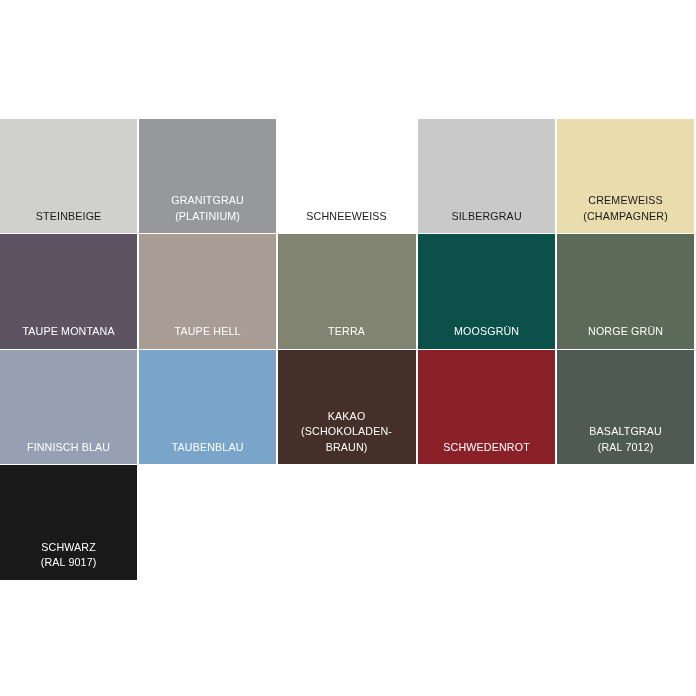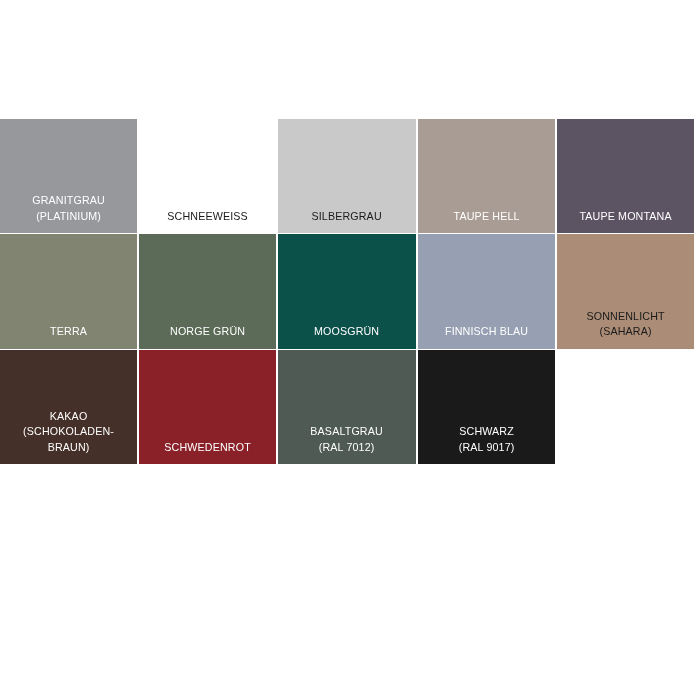--- a/index.html
+++ b/index.html
@@ -90,60 +90,68 @@
 </head>
 <body>
 
 <div id="palette-root">
 
   <div id="top-spacer"></div>
 
   <div id="swatch-grid">
 
       <div class="swatch">
+        <div class="swatch-fill" style="background: rgb(208, 208, 205);"></div>
+        <div class="swatch-label" style="color: rgb(26, 26, 26);">STEINBEIGE</div>
+      </div>
+      <div class="swatch">
         <div class="swatch-fill" style="background: rgb(151, 152, 156);"></div>
         <div class="swatch-label" style="color: rgb(255, 255, 255);">GRANITGRAU
 (PLATINIUM)</div>
       </div>
       <div class="swatch">
         <div class="swatch-fill" style="background: rgb(255, 255, 255);"></div>
         <div class="swatch-label" style="color: rgb(26, 26, 26);">SCHNEEWEISS</div>
       </div>
       <div class="swatch">
         <div class="swatch-fill" style="background: rgb(200, 201, 200);"></div>
         <div class="swatch-label" style="color: rgb(26, 26, 26);">SILBERGRAU</div>
       </div>
       <div class="swatch">
-        <div class="swatch-fill" style="background: rgb(168, 156, 148);"></div>
-        <div class="swatch-label" style="color: rgb(255, 255, 255);">TAUPE HELL</div>
+        <div class="swatch-fill" style="background: rgb(233, 220, 173);"></div>
+        <div class="swatch-label" style="color: rgb(26, 26, 26);">CREMEWEISS
+(CHAMPAGNER)</div>
       </div>
       <div class="swatch">
         <div class="swatch-fill" style="background: rgb(93, 84, 99);"></div>
         <div class="swatch-label" style="color: rgb(255, 255, 255);">TAUPE MONTANA</div>
       </div>
       <div class="swatch">
+        <div class="swatch-fill" style="background: rgb(168, 156, 148);"></div>
+        <div class="swatch-label" style="color: rgb(255, 255, 255);">TAUPE HELL</div>
+      </div>
+      <div class="swatch">
         <div class="swatch-fill" style="background: rgb(130, 132, 114);"></div>
         <div class="swatch-label" style="color: rgb(255, 255, 255);">TERRA</div>
+      </div>
+      <div class="swatch">
+        <div class="swatch-fill" style="background: rgb(11, 81, 73);"></div>
+        <div class="swatch-label" style="color: rgb(255, 255, 255);">MOOSGRÜN</div>
       </div>
       <div class="swatch">
         <div class="swatch-fill" style="background: rgb(92, 107, 87);"></div>
         <div class="swatch-label" style="color: rgb(255, 255, 255);">NORGE GRÜN</div>
       </div>
       <div class="swatch">
-        <div class="swatch-fill" style="background: rgb(11, 81, 73);"></div>
-        <div class="swatch-label" style="color: rgb(255, 255, 255);">MOOSGRÜN</div>
-      </div>
-      <div class="swatch">
         <div class="swatch-fill" style="background: rgb(151, 160, 178);"></div>
         <div class="swatch-label" style="color: rgb(255, 255, 255);">FINNISCH BLAU</div>
       </div>
       <div class="swatch">
-        <div class="swatch-fill" style="background: rgb(171, 140, 118);"></div>
-        <div class="swatch-label" style="color: rgb(26, 26, 26);">SONNENLICHT
-(SAHARA)</div>
+        <div class="swatch-fill" style="background: rgb(122, 165, 203);"></div>
+        <div class="swatch-label" style="color: rgb(255, 255, 255);">TAUBENBLAU</div>
       </div>
       <div class="swatch">
         <div class="swatch-fill" style="background: rgb(68, 48, 40);"></div>
         <div class="swatch-label" style="color: rgb(255, 255, 255);">KAKAO
 (SCHOKOLADEN-
 BRAUN)</div>
       </div>
       <div class="swatch">
         <div class="swatch-fill" style="background: rgb(138, 33, 40);"></div>
         <div class="swatch-label" style="color: rgb(255, 255, 255);">SCHWEDENROT</div>

